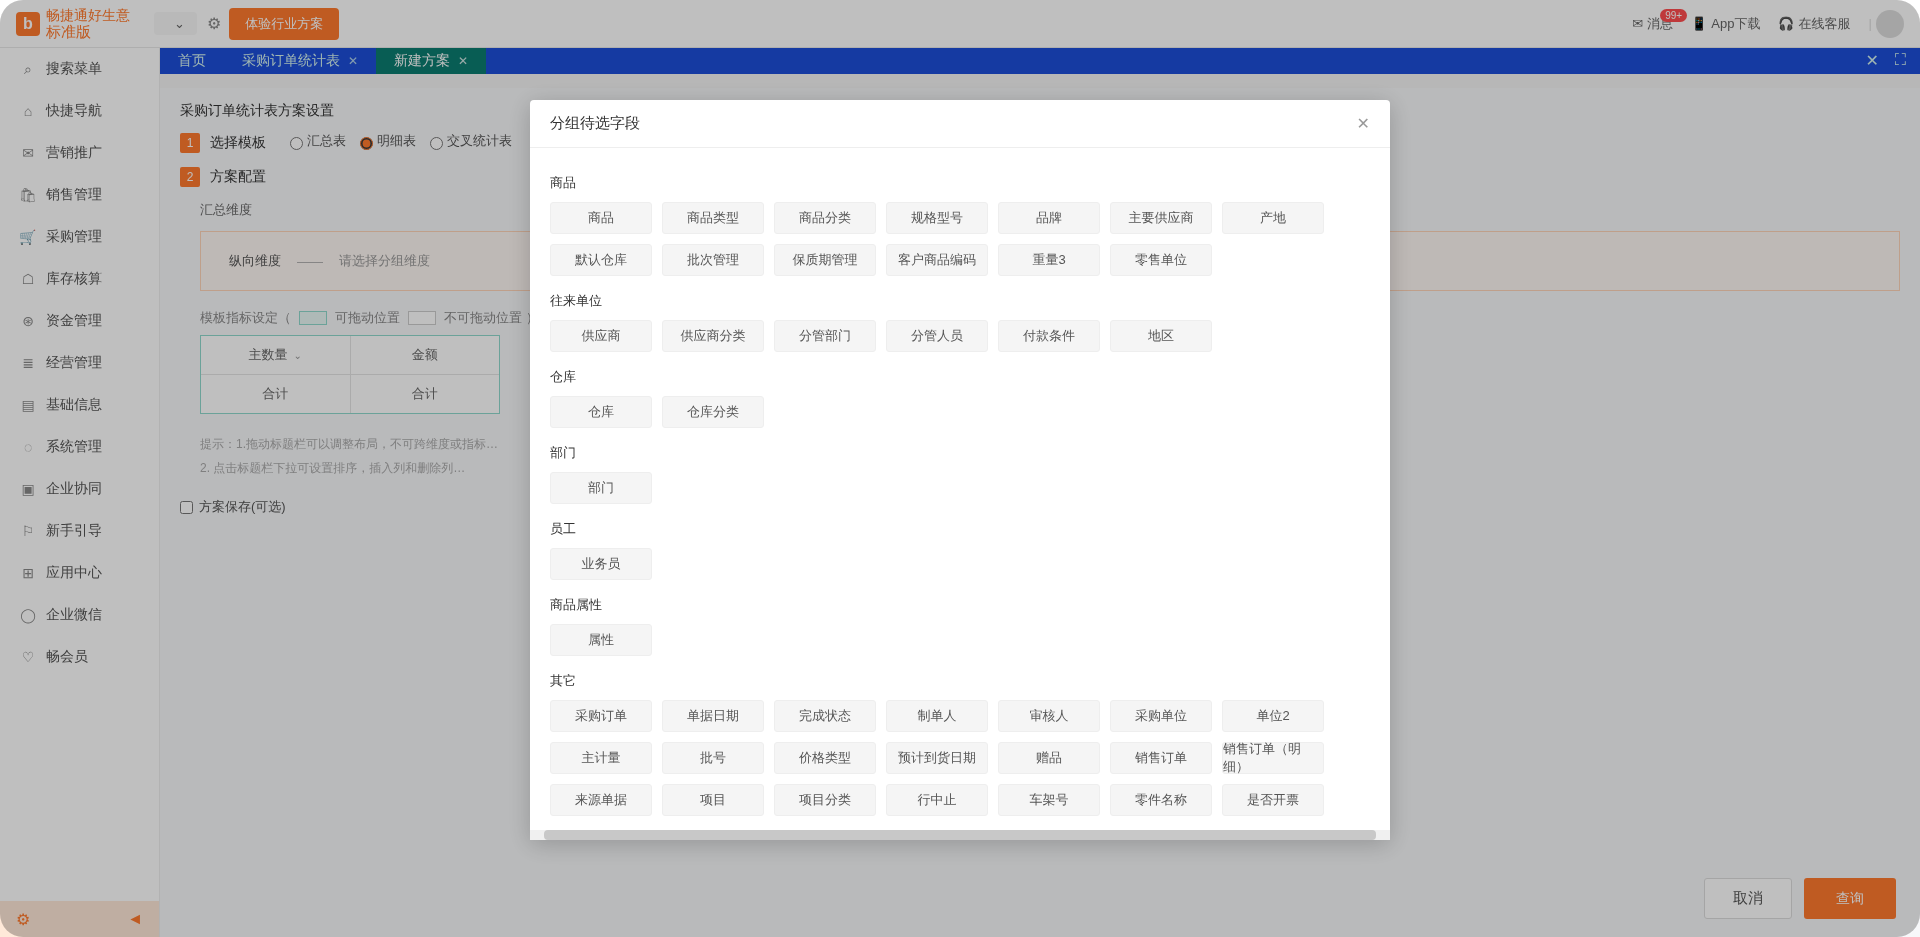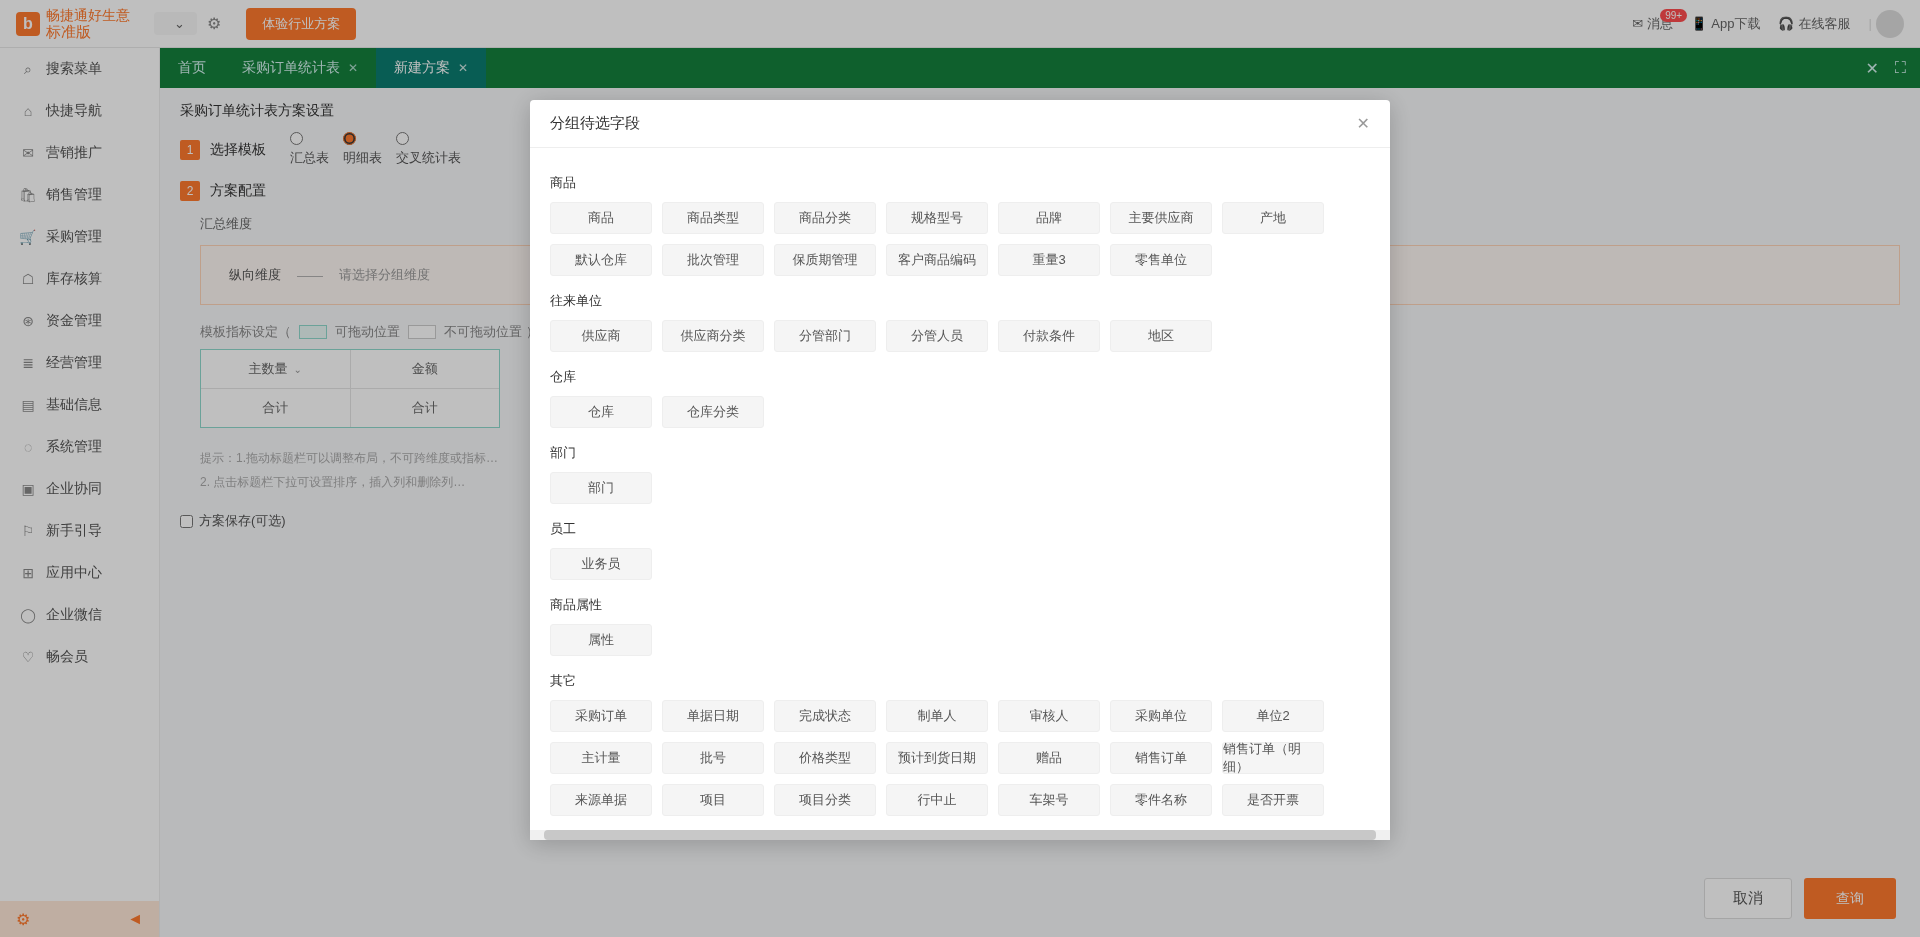--- a/index.html
+++ b/index.html
@@ -6,46 +6,46 @@
 body { background: #f5f5f5; width: 1920px; height: 937px; overflow: hidden; position: relative; }
 
 
 .top-header { height: 48px; background: #fff; display: flex; align-items: center; padding: 0 16px; border-bottom: 1px solid #e8e8e8; }
 .logo { display: flex; align-items: center; gap: 6px; }
 .logo-icon { width: 24px; height: 24px; background: #ff7a2e; border-radius: 4px; display: flex; align-items: center; justify-content: center; color: #fff; font-weight: bold; }
 .logo-text { color: #ff7a2e; font-size: 14px; font-weight: 500; }
 .logo-sub { color: #ff7a2e; font-size: 15px; display:block; margin-top:-2px; }
 .org-select { margin-left: 24px; display: flex; align-items: center; gap: 8px; color: #666; font-size: 13px; padding: 4px 12px; background:#f7f7f7; border-radius:4px; }
 .gear-btn { margin-left: 10px; color: #888; cursor: pointer; }
-.orange-btn { margin-left: 25px; background: #ff7a2e; color: #fff; padding: 7px 16px; border-radius: 4px; font-size: 13px; border: none; cursor: pointer; }
+.orange-btn { margin-left: 8px; background: #ff7a2e; color: #fff; padding: 7px 16px; border-radius: 4px; font-size: 13px; border: none; cursor: pointer; }
 .header-right { margin-left: auto; display: flex; align-items: center; gap: 18px; color: #666; font-size: 13px; }
 .hr-item { display: flex; align-items: center; gap: 4px; cursor: pointer; position: relative; }
 .badge { position: absolute; top: -6px; right: -14px; background: #ff4d4f; color: #fff; font-size: 10px; padding: 1px 5px; border-radius: 8px; }
 .avatar { width: 28px; height: 28px; background: #ddd; border-radius: 50%; }
 
 
 .sidebar { position: absolute; left: 0; top: 48px; bottom: 0; width: 160px; background: #fff; border-right: 1px solid #eee; }
 .side-item { display: flex; align-items: center; gap: 10px; padding: 12px 20px; color: #555; font-size: 14px; cursor: pointer; }
 .side-icon { width: 16px; height: 16px; display:inline-flex; align-items:center; justify-content:center; color:#888; font-size:14px; }
 .sidebar-footer { position:absolute; bottom:0; left:0; right:0; height:36px; background:#ffe9d9; display:flex; align-items:center; justify-content:space-between; padding:0 16px; color:#ff7a2e; }
 
 
-.tabs-bar { position: absolute; left: 160px; right: 0; top: 48px; height: 40px; background: #15803d; display: flex; align-items: center; }
+.tabs-bar { position: absolute; left: 160px; right: 0; top: 48px; height: 26px; background: #1d4ed8; display: flex; align-items: flex-end; }
 .tab { padding: 0 18px; height: 100%; display: flex; align-items: center; gap: 8px; color: #d4f2ee; font-size: 14px; cursor: pointer; }
 .tab.active { background: #0b7c70; color: #fff; }
 .tab-close { font-size: 12px; opacity: .8; }
 .tabs-right { margin-left: auto; display: flex; gap: 8px; padding-right: 10px; color: #d4f2ee; }
 .tabs-right span { cursor:pointer; padding:4px; }
 
 
 .main { position: absolute; left: 160px; right: 0; top: 88px; bottom: 0; padding: 14px 20px; overflow: auto; background:#f7f8fa; }
 .page-title { font-size: 14px; color: #333; margin-bottom: 12px; }
 .step-row { display: flex; align-items: center; gap: 10px; margin-bottom: 14px; font-size: 14px; color:#333; }
 .step-num { background: #ff7a2e; color: #fff; width: 20px; height: 20px; display:inline-flex; align-items:center; justify-content:center; font-size:12px; border-radius:2px; }
-.radio { display:inline-flex; align-items:flex-start; gap:4px; margin-left:14px; color:#555; font-size:13px;flex-direction:column; }
+.radio { display:inline-flex; align-items:flex-end; gap:4px; margin-left:14px; color:#555; font-size:13px; }
 .radio input { accent-color:#ff7a2e; }
 .dim-box { background:#fef7f3; border:1px solid #ffd4b8; padding:20px 28px; margin:12px 0 18px 20px; display:flex; align-items:center; gap:16px; font-size:13px; color:#666; }
 .dim-label { color:#555; }
 .dash { color:#aaa; }
 .indicator-wrap { margin-left:20px; }
 .indicator-label { font-size:13px; color:#888; margin-bottom:8px; display:flex; align-items:center; gap:4px; }
 .sw-box { display:inline-block; width:28px; height:14px; border:1px solid #ccc; background:#fff; vertical-align:middle; margin:0 4px; }
 .sw-box.filled { background:#e8f7f4; border-color:#8fd9cc; }
 .stat-table { border:1px solid #8fd9cc; background:#fff; width:300px; }
 .stat-head { background:#e8f7f4; color:#1a9e8e; font-size:13px; padding:8px 12px; border-bottom:1px solid #bfe9e0; }
@@ -55,21 +55,21 @@
 .chev { font-size:10px; color:#999; }
 .hint { margin:18px 0 0 20px; font-size:12px; color:#aaa; line-height:2; }
 .save-row { margin-top:18px; font-size:13px; color:#555; display:flex; align-items:center; gap:6px; }
 
 
 .footer-bar { position:absolute; right:24px; bottom:18px; display:flex; gap:12px; }
 .btn-plain { background:#fff; border:1px solid #ddd; color:#555; padding:10px 28px; border-radius:3px; font-size:15px; cursor:pointer; }
 .btn-primary { background:#ff7a2e; border:none; color:#fff; padding:10px 32px; border-radius:3px; font-size:14px; cursor:pointer; }
 
 
-.modal-mask { position:fixed; inset:0; background:rgba(0,0,0,.25); display:flex; align-items:flex-start; justify-content:center; padding-top:100px; }
+.modal-mask { position:fixed; inset:0; background:rgba(0,0,0,.25); display:flex; align-items:flex-start; justify-content:center; padding-top:100px;border-radius:23px; }
 .modal { width:860px; max-height:740px; background:#fff; border-radius:4px; display:flex; flex-direction:column; box-shadow:0 4px 24px rgba(0,0,0,.2); }
 .modal-head { padding:14px 20px; font-size:15px; color:#333; border-bottom:1px solid #eee; display:flex; justify-content:space-between; align-items:center; }
 .modal-close { cursor:pointer; color:#999; font-size:16px; }
 .modal-body { padding:10px 20px 20px 20px; overflow-y:auto; overflow-x:auto; }
 .field-group { margin-top:16px; }
 .group-title { font-size:13px; color:#333; font-weight:500; margin-bottom:10px; }
 .chips { display:flex; flex-wrap:wrap; gap:10px; }
 .chip { width:102px; height:32px; background:#f5f5f5; border:1px solid #eee; border-radius:3px; display:flex; align-items:center; justify-content:center; font-size:13px; color:#555; cursor:pointer; }
 .modal-scroll-x { height:10px; background:#f0f0f0; margin-top:4px; position:relative; }
 .modal-scroll-thumb { position:absolute; left:14px; right:14px; top:0; bottom:0; background:#c8c8c8; border-radius:4px; }

